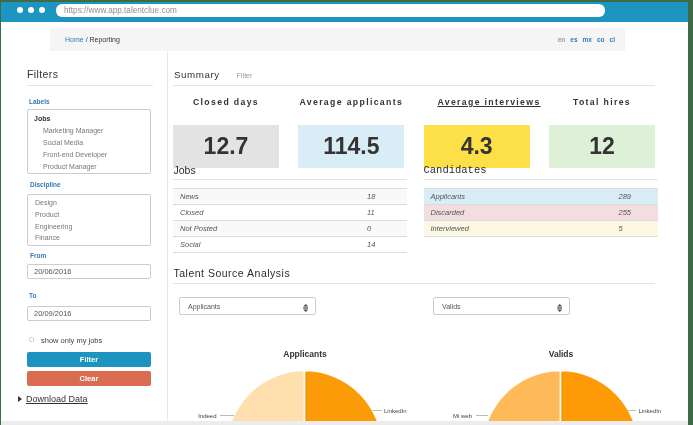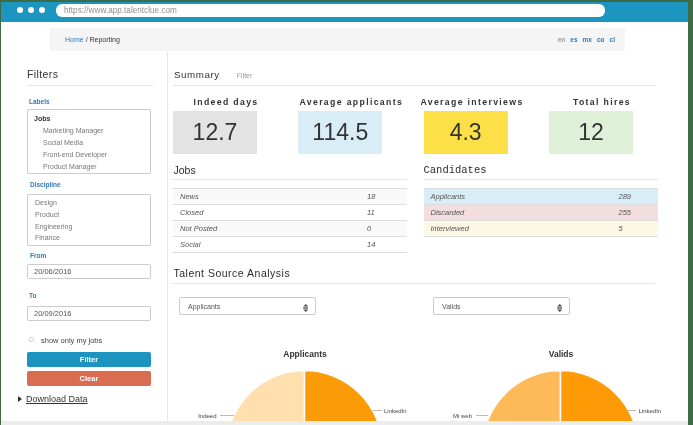--- a/index.html
+++ b/index.html
@@ -33,21 +33,21 @@
   .btn-filter { top:352px; background:#1D93BF; }
   .btn-clear { top:371px; background:#DA6C52; }
   .dl { left:18px; top:393.5px; font-size:9px; color:#333;text-decoration:underline; }
   .dl .tri { display:inline-block; width:0; height:0; border-left:4.5px solid #333; border-top:3.5px solid transparent; border-bottom:3.5px solid transparent; margin-right:4px; }
 
   
   .h-summary { left:174px; top:69px; font-size:9.8px; letter-spacing:0.55px; color:#333; }
   .h-summary .f { font-size:7px; letter-spacing:0; font-weight:normal; color:#999; margin-left:17px; }
   .sum-line { left:173px; top:85px; width:482px; height:1px; background:#e5e5e5; }
   .cardlabel { top:96.5px; width:106px; text-align:center; font-weight:bold; font-size:8.7px; letter-spacing:1.35px; color:#333; }
-  .card { top:111px; width:84px; height:42.5px; text-align:center; font-size:23px; color:#333; line-height:42.5px; }
+  .card { top:125px; width:106px; height:42.5px; text-align:center; font-size:23px; color:#333; line-height:42.5px;font-weight:bold; }
   .sech { font-size:10.5px; color:#2b2b2b; }
   .sech-line { height:1px; background:#e5e5e5; }
   table.tbl { position:absolute; border-collapse:collapse; font-size:7.5px; color:#555;font-style:italic; }
   table.tbl td { height:16.1px; padding:0; border-top:1px solid #ddd; }
   table.tbl tr:last-child td { border-bottom:1px solid #ddd; }
   table.tbl td.n { padding-left:7px; }
   .dropdown { top:297px; width:137px; height:18px; border:1px solid #ccc; border-radius:2px; background:#fff; font-size:7px; color:#555; line-height:17px; padding-left:8px; }
   .sorticon { position:absolute; right:7px; top:5.5px; width:5.5px; height:8px; }
 </style>
 </head>
@@ -90,23 +90,23 @@
   <div class="abs lbl" style="left:29px; top:292px;">To</div>
   <div class="abs inputbox" style="top:306px;">20/09/2016</div>
   <div class="abs cb"></div>
   <div class="abs cbl">show only my jobs</div>
   <div class="abs btn btn-filter">Filter</div>
   <div class="abs btn btn-clear">Clear</div>
   <div class="abs dl"><span class="tri"></span>Download Data</div>
 
   <div class="abs h-summary">Summary<span class="f">Filter</span></div>
   <div class="abs sum-line"></div>
-  <div class="abs cardlabel" style="left:173px;">Indeed days</div>
+  <div class="abs cardlabel" style="left:173px;">Closed days</div>
   <div class="abs cardlabel" style="left:298.3px;">Average applicants</div>
-  <div class="abs cardlabel" style="left:419px;">Average interviews</div>
+  <div class="abs cardlabel" style="left:436px;text-decoration:underline;">Average interviews</div>
   <div class="abs cardlabel" style="left:549px;">Total hires</div>
   <div class="abs card" style="left:173px; background:#e3e3e3;">12.7</div>
   <div class="abs card" style="left:298.3px; background:#d9edf7;">114.5</div>
   <div class="abs card" style="left:423.7px; background:#fde047;">4.3</div>
   <div class="abs card" style="left:549px; background:#dff0d8;">12</div>
 
   <div class="abs sech" style="left:173.5px; top:164px;">Jobs</div>
   <div class="abs sech-line" style="left:173px; top:179px; width:234px;"></div>
   <table class="tbl" style="left:173px; top:187.5px; width:234px;">
     <tbody>

